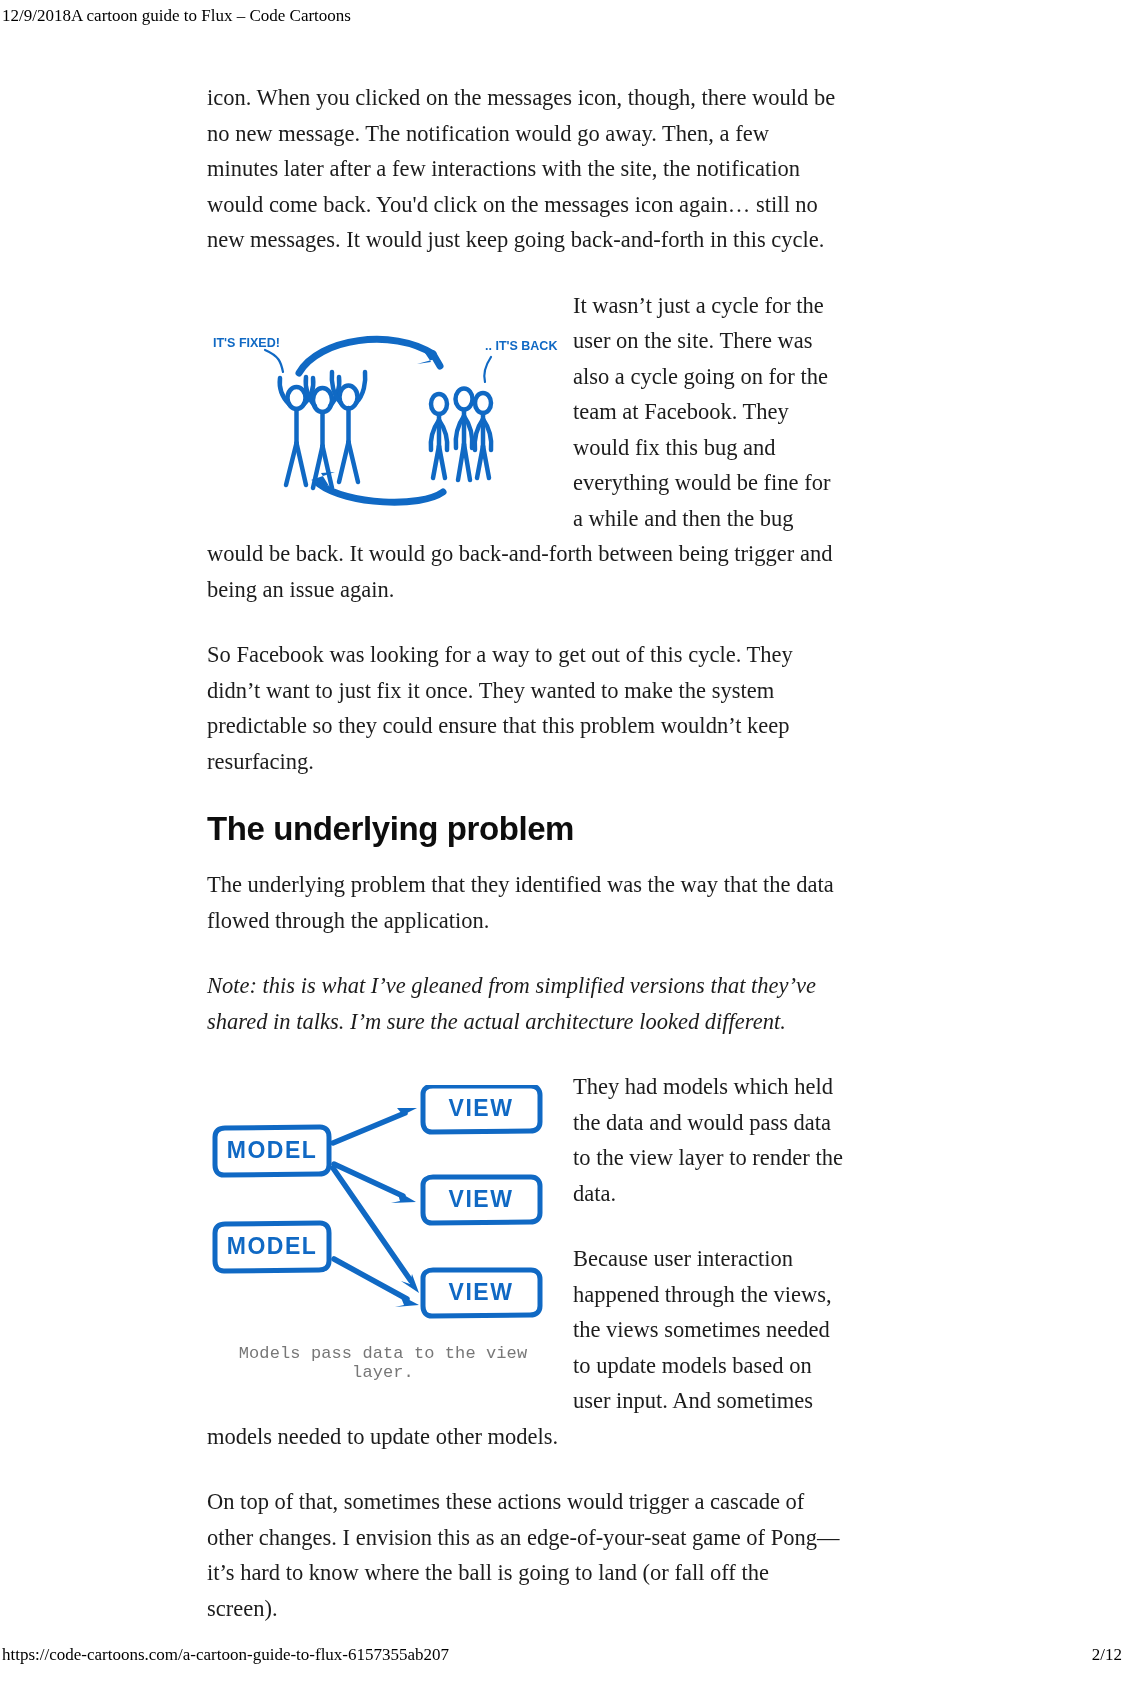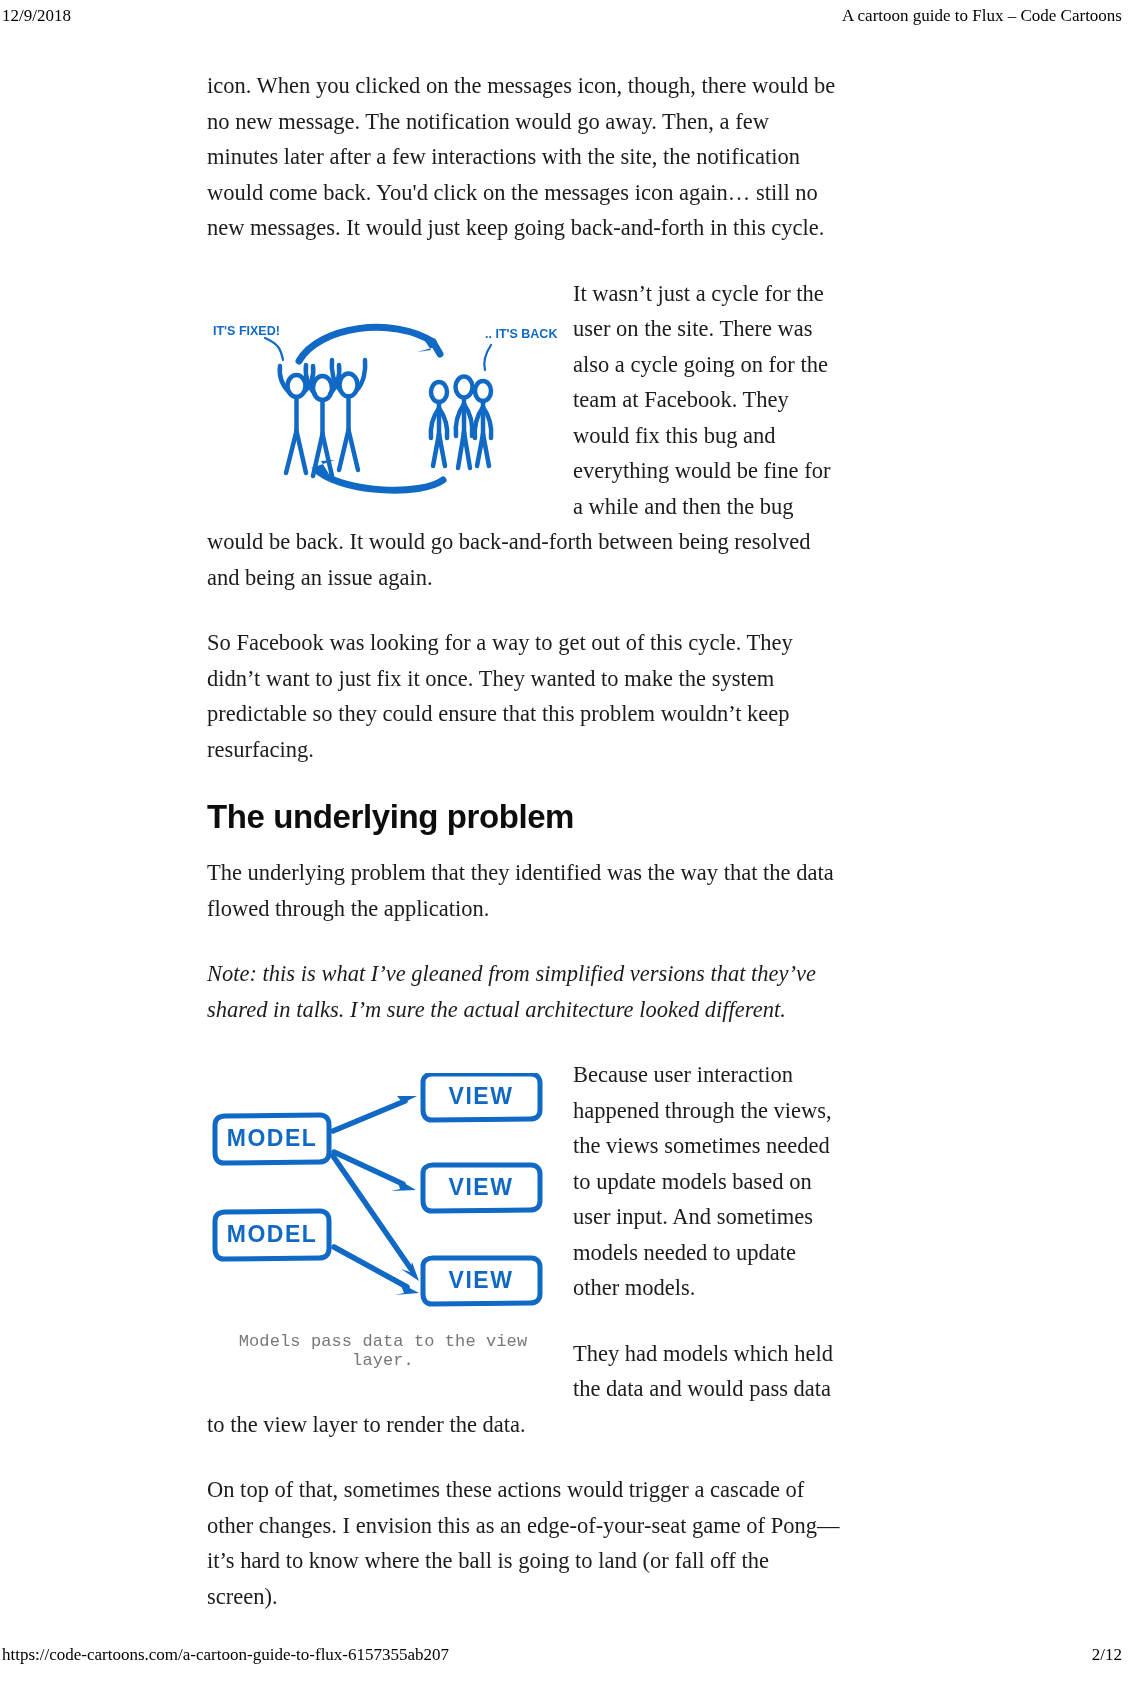--- a/index.html
+++ b/index.html
@@ -15,29 +15,29 @@
   
   .print-header, .print-footer{
     position:absolute; left:0; width:1128px;
     font-family:"Liberation Serif", serif;
     font-size:17px; color:#000;
     display:flex; align-items:center;
   }
   .print-header{ top:6px; }
   .print-footer{ top:1645px;align-items:flex-end; }
   .ph-left{ padding-left:2px; white-space:nowrap; }
-  .ph-center{ flex:1; text-align:right; white-space:nowrap; }
+  .ph-center{ flex:1; text-align:left; white-space:nowrap; }
   .ph-right{ padding-right:6px; white-space:nowrap; }
   .pf-left{ padding-left:2px; flex:1; white-space:nowrap; }
   .pf-right{ padding-right:6px; white-space:nowrap; }
 
   
   .article{
     position:absolute;
-    left:207px; top:68px;
+    left:207px; top:80px;
     width:638px;
   }
   p.body{
     font-size:22.5px;
     line-height:35.5px;
     margin:0 0 30px 0;
     color:#1c1c1c;
     text-align:left;
   }
   p.note{ font-style:italic; }
@@ -160,21 +160,21 @@
         <ellipse class="ink" stroke-width="4.5" cx="276" cy="103" rx="8" ry="10"></ellipse>
         <path class="ink" stroke-width="4.5" d="M276 113 L276 150"></path>
         <path class="ink" stroke-width="4.5" d="M276 119 C269 129, 267 140, 268 150"></path>
         <path class="ink" stroke-width="4.5" d="M276 119 C283 129, 285 140, 284 150"></path>
         <path class="ink" stroke-width="4.5" d="M276 146 L270 178"></path>
         <path class="ink" stroke-width="4.5" d="M276 146 L282 178"></path>
       </g>
     </svg>
   </figure>
 
-  <p class="body">It wasn’t just a cycle for the user on the site. There was also a cycle going on for the team at Facebook. They would fix this bug and everything would be fine for a while and then the bug would be back. It would go back-and-forth between being resolved and being an issue again.</p>
+  <p class="body">It wasn’t just a cycle for the user on the site. There was also a cycle going on for the team at Facebook. They would fix this bug and everything would be fine for a while and then the bug would be back. It would go back-and-forth between being trigger and being an issue again.</p>
   <div class="clear"></div>
 
   <p class="body">So Facebook was looking for a way to get out of this cycle. They didn’t want to just fix it once. They wanted to make the system predictable so they could ensure that this problem wouldn’t keep resurfacing.</p>
 
   <h2 class="section-heading">The underlying problem</h2>
 
   <p class="body">The underlying problem that they identified was the way that the data flowed through the application.</p>
 
   <p class="body note">Note: this is what I’ve gleaned from simplified versions that they’ve shared in talks. I’m sure the actual architecture looked different.</p>
 
@@ -222,22 +222,22 @@
       </g>
 
       <g>
         <path class="ink" stroke-width="5.5" d="M127 174 L200 214"></path>
         <path class="ink-fill" d="M212 220 L193 210 L197 220 L188 222 Z"></path>
       </g>
     </svg>
     <figcaption>Models pass data to the view layer.</figcaption>
   </figure>
 
+  <p class="body">They had models which held the data and would pass data to the view layer to render the data.</p>
   <p class="body">Because user interaction happened through the views, the views sometimes needed to update models based on user input. And sometimes models needed to update other models.</p>
-  <p class="body">They had models which held the data and would pass data to the view layer to render the data.</p>
   <div class="clear"></div>
 
   <p class="body">On top of that, sometimes these actions would trigger a cascade of other changes. I envision this as an edge-of-your-seat game of Pong—it’s hard to know where the ball is going to land (or fall off the screen).</p>
 </div>
 
 <div class="print-footer">
   <span class="pf-left">https://code-cartoons.com/a-cartoon-guide-to-flux-6157355ab207</span>
   <span class="pf-right">2/12</span>
 </div>
 

